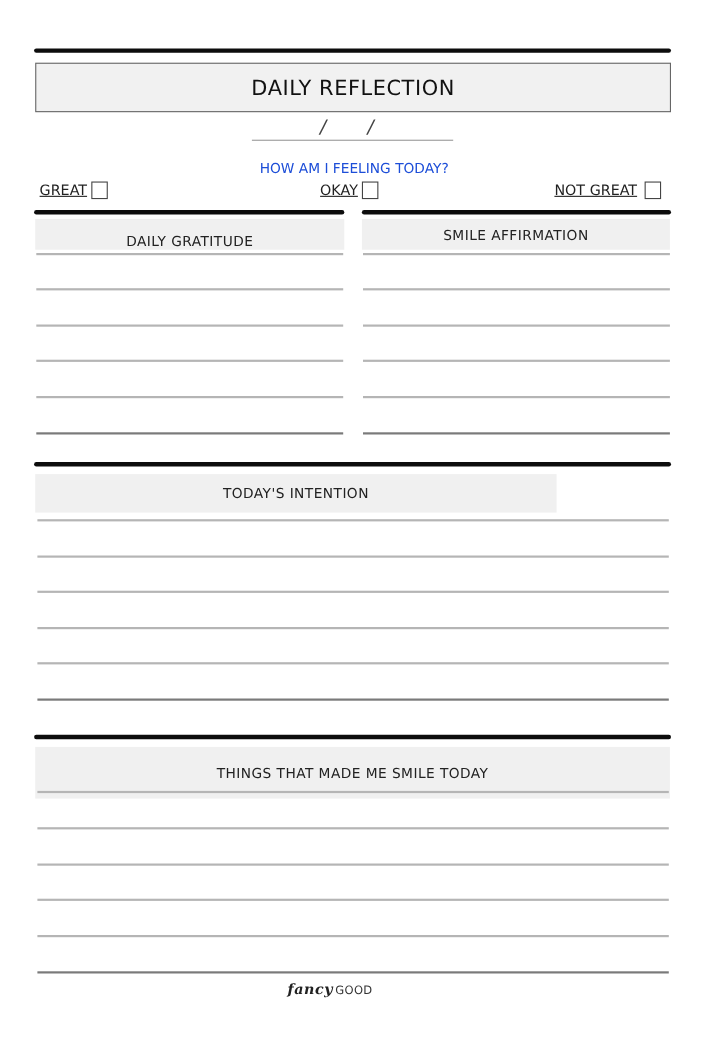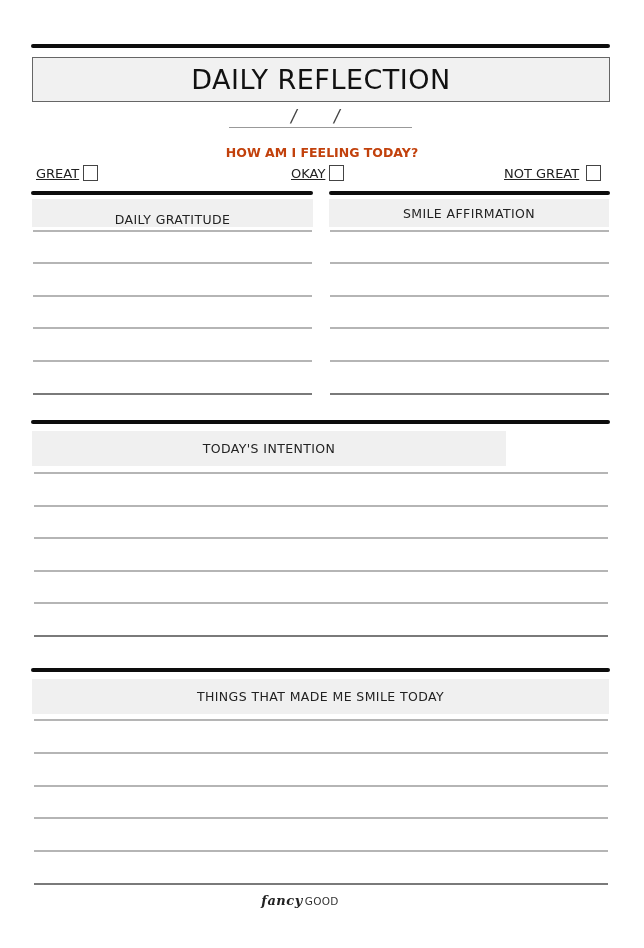--- a/index.html
+++ b/index.html
@@ -3,25 +3,25 @@
 <meta charset="utf-8">
 <style>
   * { box-sizing: border-box; margin: 0; padding: 0; }
   html, body { width: 644px; height: 948px; background: #ffffff; overflow: hidden; }
   body { position: relative; font-family: "DejaVu Sans", "Liberation Sans", sans-serif; color: #222; }
   .bar { position: absolute; height: 4px; background: #0d0d0d; border-radius: 2px; }
   .title-box {
     position: absolute; left: 32px; top: 57px; width: 578px; height: 45px;
     background: #f1f1f1; border: 1.5px solid #666;
     display: flex; align-items: center; justify-content: center;
-    font-size: 27px; letter-spacing: 0.5px; color: #111;
+    font-size: 19px; letter-spacing: 0.5px; color: #111;
   }
   .date-line { position: absolute; left: 229px; top: 127px; width: 183px; height: 1px; background: #999; }
   .slash { position: absolute; top: 106px; font-size: 17px; color: #444; font-style: italic; }
-  .feeling-q { position: absolute; left: 0; width: 644px; top: 145px; text-align: center; font-size: 12.5px; font-weight: bold; color: #c2410c; }
+  .feeling-q { position: absolute; left: 0; width: 644px; top: 145px; text-align: center; font-size: 12.5px; font-weight: normal; color: #1d4ed8; }
   .mood { position: absolute; top: 165px; display: flex; align-items: center; gap: 4px; font-size: 13px; color: #222; text-decoration: underline; }
   .cb { display: inline-block; width: 15px; height: 16px; border: 1.2px solid #444; background: #fff; }
   .band {
     position: absolute; background: #f0f0f0;
     display: flex; align-items: center; justify-content: center;
     font-size: 12.5px; letter-spacing: 0.4px; color: #222;
   }
   .rule { position: absolute; height: 2px; background: #b5b5b5; }
   .rule.last { background: #7a7a7a; }
   .brand { position: absolute; top: 893px; left: 12px; width: 576px; display: flex; justify-content: center; align-items: baseline; gap: 2px; }
@@ -90,21 +90,21 @@
 <div>
   <div class="rule" style="left:34px; top:472px; width:574px;"></div>
   <div class="rule" style="left:34px; top:505px; width:574px;"></div>
   <div class="rule" style="left:34px; top:537px; width:574px;"></div>
   <div class="rule" style="left:34px; top:570px; width:574px;"></div>
   <div class="rule" style="left:34px; top:602px; width:574px;"></div>
   <div class="rule last" style="left:34px; top:635px; width:574px;"></div>
 </div>
 
 <div class="bar" style="left:31px; top:668px; width:579px;"></div>
-<div class="band" style="left:32px; top:679px; width:577px; height:35px;">
+<div class="band" style="left:32px; top:679px; width:577px; height:47px;">
   <span>THINGS THAT MADE ME SMILE TODAY</span>
 </div>
 <div>
   <div class="rule" style="left:34px; top:719px; width:574px;"></div>
   <div class="rule" style="left:34px; top:752px; width:574px;"></div>
   <div class="rule" style="left:34px; top:785px; width:574px;"></div>
   <div class="rule" style="left:34px; top:817px; width:574px;"></div>
   <div class="rule" style="left:34px; top:850px; width:574px;"></div>
   <div class="rule last" style="left:34px; top:883px; width:574px;"></div>
 </div>

